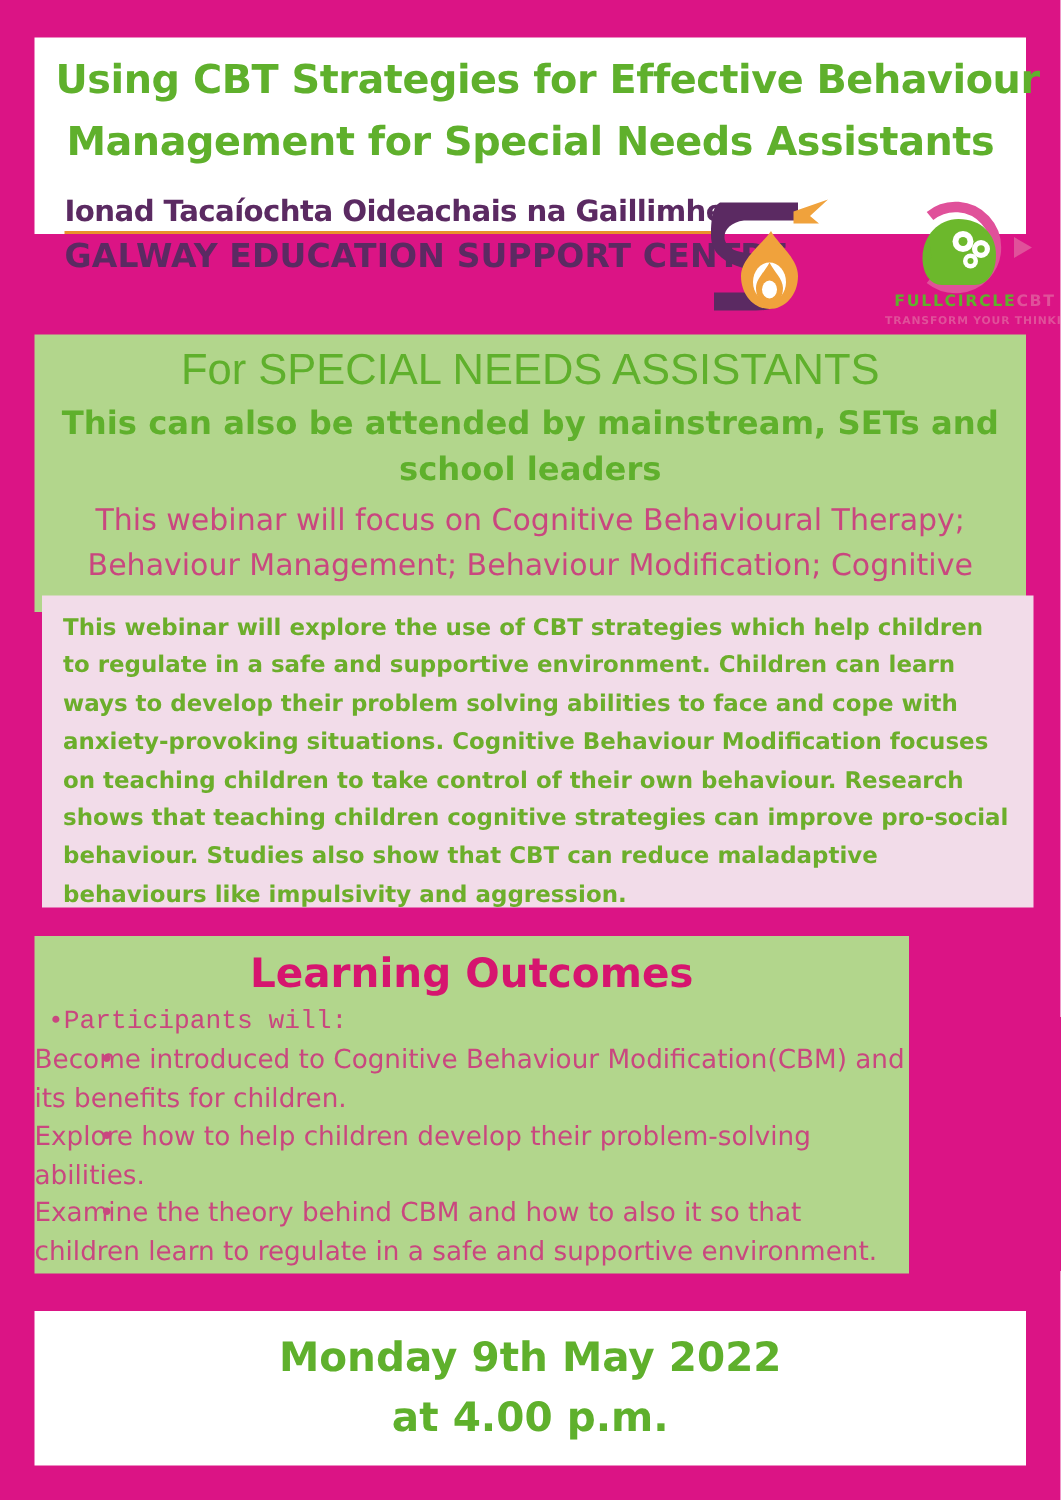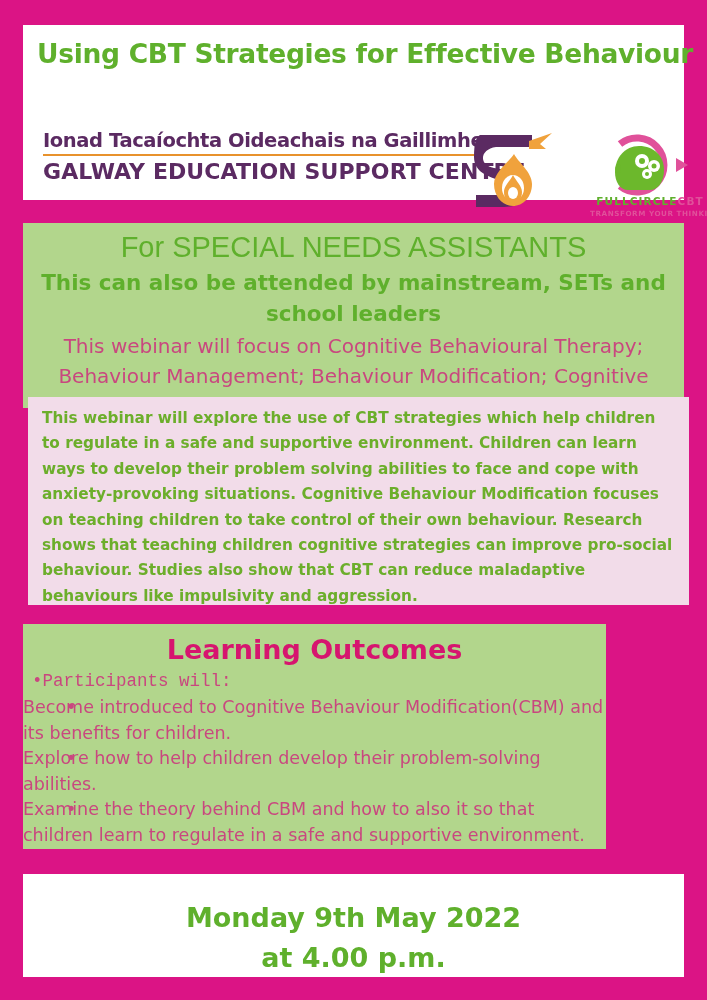--- a/index.html
+++ b/index.html
@@ -20,21 +20,21 @@
     box-sizing: border-box;
     overflow: hidden;
   }
 
   
   .header-box {
     position: absolute;
     left: 23px;
     top: 25px;
     width: 661px;
-    height: 175px;
+    height: 131px;
     background: #ffffff;
     box-sizing: border-box;
   }
 
   .title-wrap {
     padding: 8px 14px 0 14px;
     text-align: center;
   }
   .poster-title {
     color: #5FB02C;
@@ -234,41 +234,42 @@
 
   
   .date-box {
     position: absolute;
     left: 23px;
     top: 874px;
     width: 661px;
     height: 103px;
     background: #FFFFFF;
     box-sizing: border-box;
-    padding-top: 24px;
+    padding-top: 12px;
     text-align: center;
   }
   .date-line {
     color: #5FB02C;
     font-family: "DejaVu Sans", sans-serif;
     font-weight: bold;
     font-size: 27px;
     line-height: 40px;
     white-space: nowrap;
   }
 </style>
 </head>
 <body>
 
 <div class="poster">
 
   <div class="header-box">
 
     <div class="title-wrap">
       <div class="poster-title">Using CBT Strategies for Effective Behaviour</div>
+      <div class="poster-title">Management for Special Needs Assistants</div>
     </div>
 
     <div class="logo-row">
 
       <div class="gesc-logo">
         <div class="gesc-irish">Ionad Tacaíochta Oideachais na Gaillimhe</div>
         <div class="gesc-english">GALWAY EDUCATION SUPPORT CENTRE</div>
       </div>
 
       <div class="gesc-mark">

